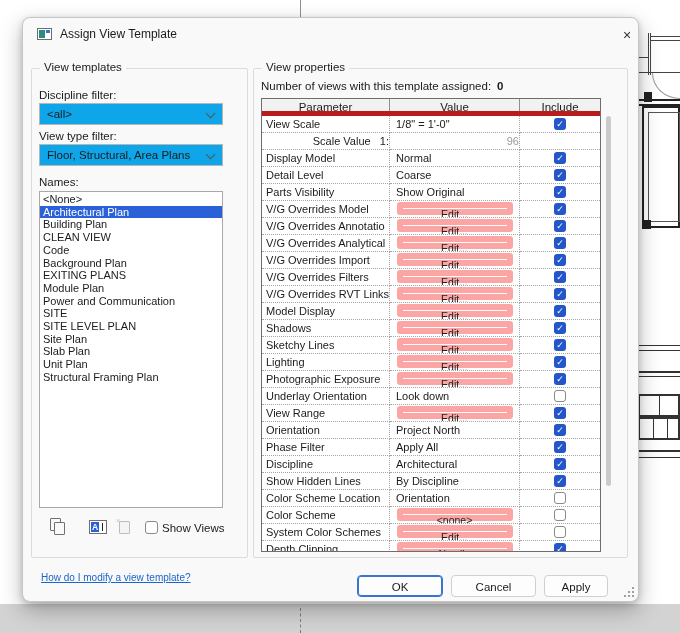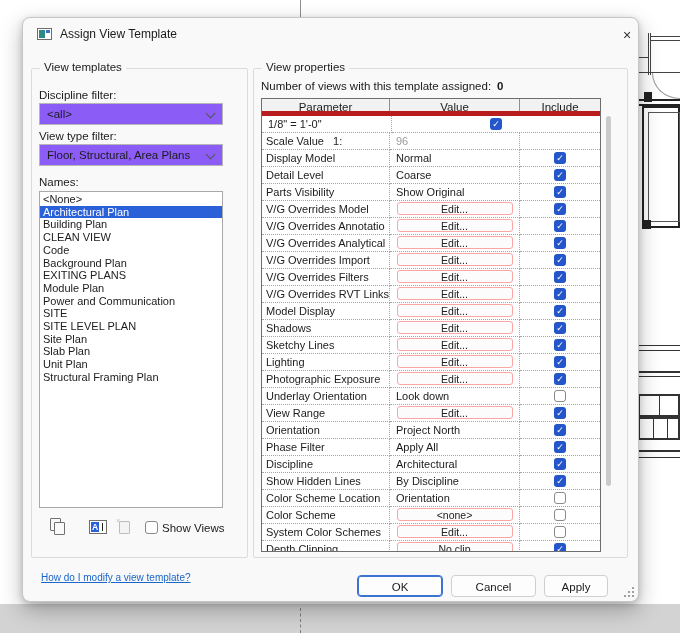--- a/index.html
+++ b/index.html
@@ -22,21 +22,21 @@
   .title-icon .ti-blue{position:absolute;right:1px;top:1px;width:4px;height:3px;background:#3b6fd6;}
   .title-text{position:absolute;left:37px;top:9px;font-size:12px;color:#1b1b1b;}
   .close-btn{position:absolute;left:592px;top:6px;width:24px;height:22px;text-align:center;line-height:22px;font-size:14px;color:#333;cursor:pointer;}
 
   .group{position:absolute;border:1px solid #dcdcdc;border-radius:2px;box-sizing:border-box;}
   .group-label{position:absolute;top:-8px;left:8px;background:#f9f9f9;padding:0 4px;font-size:11.5px;color:#1b1b1b;}
   .group-left{left:8px;top:50px;width:217px;height:490px;}
   .group-right{left:230px;top:50px;width:375px;height:490px;}
 
   .form-label{position:absolute;font-size:11.5px;color:#1b1b1b;}
-  .combo{position:absolute;width:184px;height:22px;background:#8b5cf6;border:1px solid #b6b6b6;border-radius:0;
+  .combo{position:absolute;width:184px;height:22px;background:#0ea5e9;border:1px solid #b6b6b6;border-radius:0;
     box-sizing:border-box;font-size:11.5px;color:#1b1b1b;line-height:20px;padding-left:7px;cursor:pointer;}
   .combo .chev{position:absolute;right:8px;top:6px;width:6px;height:6px;border-right:1.4px solid #555;border-bottom:1.4px solid #555;transform:rotate(45deg);}
 
   .listbox{position:absolute;left:16px;top:173px;width:184px;height:317px;background:#fff;border:1px solid #a8a8a8;
     box-sizing:border-box;overflow:hidden;padding-top:1px;}
   .list-item{font-size:11px;line-height:12.7px;padding-left:3px;color:#1b1b1b;white-space:nowrap;cursor:default;}
   .list-item.selected{background:#2a60d8;color:#fff;}
 
   
   .tool{position:absolute;width:22px;height:20px;cursor:pointer;}
@@ -60,22 +60,22 @@
   .thead{display:flex;height:17px;background:#f2f2f2;border-bottom:5px solid #b91c1c;box-sizing:border-box;}
   .th{font-size:11.5px;color:#1b1b1b;text-align:center;line-height:16px;box-sizing:border-box;border-right:1px solid #8f8f8f;}
   .th:last-child{border-right:none;}
   .th.c1{width:128px;} .th.c2{width:130px;} .th.c3{flex:1;}
   .trow{display:flex;height:17px;box-sizing:border-box;}
   .tc{box-sizing:border-box;border-right:1px dotted #a5a5a5;border-bottom:1px dotted #a5a5a5;overflow:hidden;}
   .tc.p{width:128px;font-size:11px;line-height:16px;padding-left:4px;color:#1b1b1b;white-space:pre;}
   .tc.v{width:130px;font-size:11px;line-height:16px;color:#1b1b1b;}
   .tc.i{flex:1;border-right:none;position:relative;}
   .vtext{padding-left:6px;white-space:nowrap;display:block;}
-  .muted{color:#9b9b9b;}
-  .edit-btn{width:116px;height:13px;margin:1px auto 0 auto;border:1px solid #fca5a5;border-radius:3px;background:#fcfcfc;
+  .muted{color:#9b9b9b;text-align:right;}
+  .edit-btn{width:116px;height:13px;margin:1px auto 0 auto;border:6px solid #fca5a5;border-radius:3px;background:#fcfcfc;
     font-size:10.5px;line-height:12px;text-align:center;color:#222;cursor:pointer;box-sizing:border-box;}
   .cb{position:absolute;left:50%;top:2px;margin-left:-6px;width:12px;height:12px;border-radius:3px;box-sizing:border-box;
     border:1px solid #8a8a8a;background:#fff;cursor:pointer;}
   .cb.on{border:none;background:#2456c9;color:#fff;font-size:9px;line-height:12px;text-align:center;}
 
   .vscroll{position:absolute;left:583px;top:98px;width:5px;height:370px;background:#cbcbcb;border-radius:3px;cursor:pointer;}
 
   .help-link{position:absolute;left:18px;top:554px;font-size:10px;color:#1a66cc;text-decoration:underline;cursor:pointer;}
 
   .btn{position:absolute;top:557px;height:22px;background:#fdfdfd;border:1px solid #d0d0d0;border-radius:4px;
@@ -187,20 +187,21 @@
     </div>
 
     <div class="ptable">
       <div class="thead">
         <span class="th c1">Parameter</span>
         <span class="th c2">Value</span>
         <span class="th c3">Include</span>
       </div>
       <div>
           <div class="trow">
+            <div class="tc p">View Scale</div>
             <div class="tc v">
               <span class="vtext">1/8" = 1'-0"</span>
             </div>
             <div class="tc i">
               <span class="cb on">✓</span>
             </div>
           </div>
           <div class="trow">
             <div class="tc p muted">Scale Value   1:</div>
             <div class="tc v">

